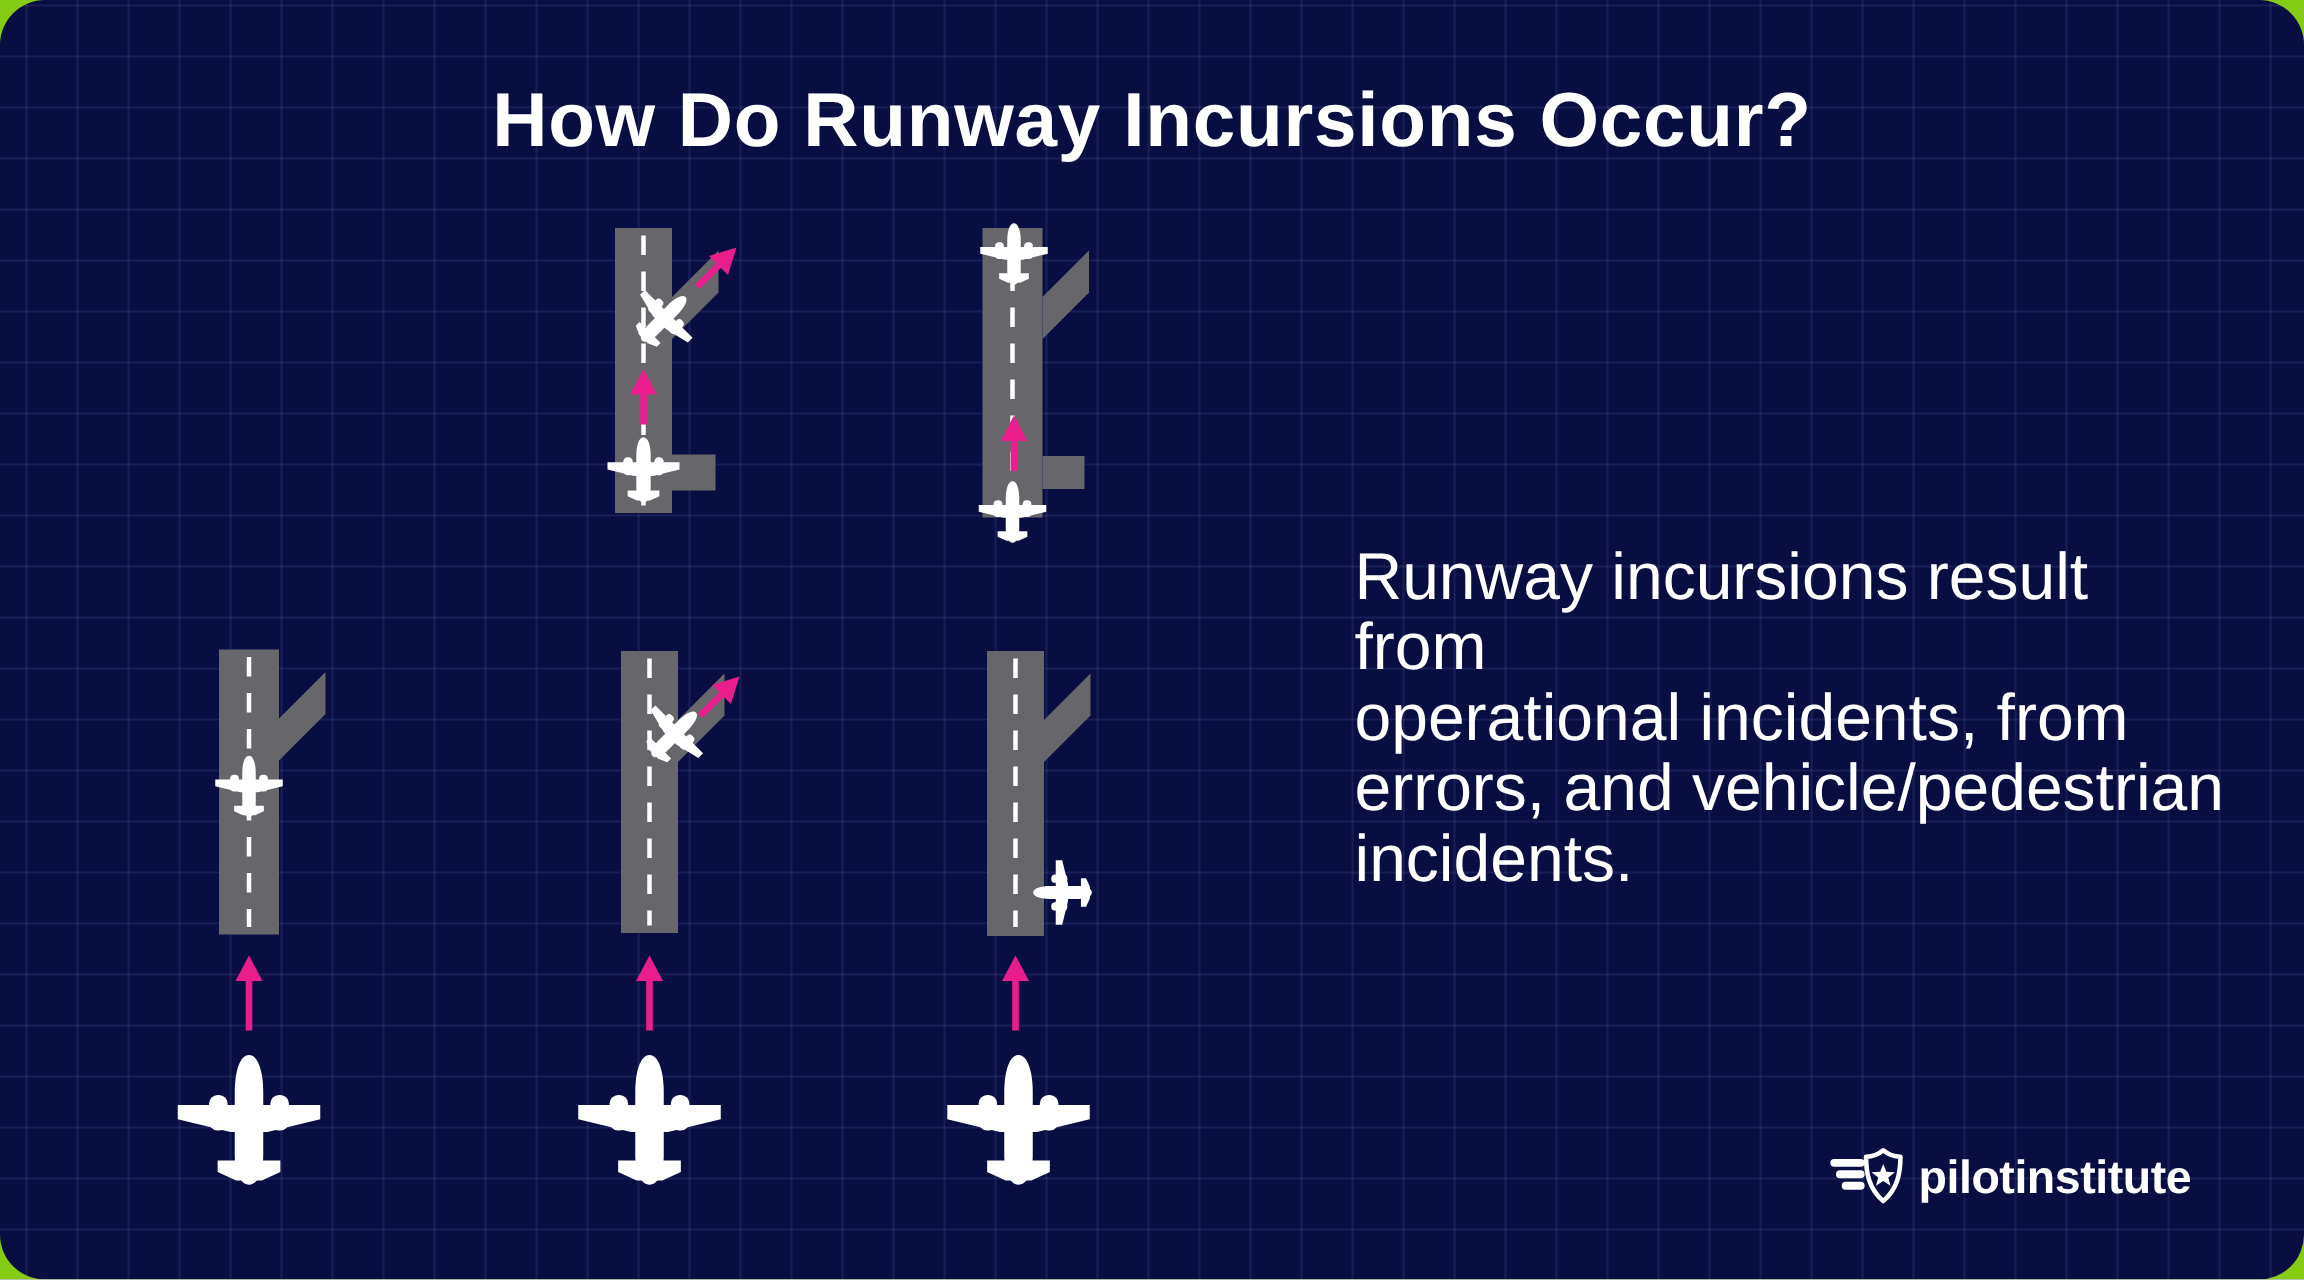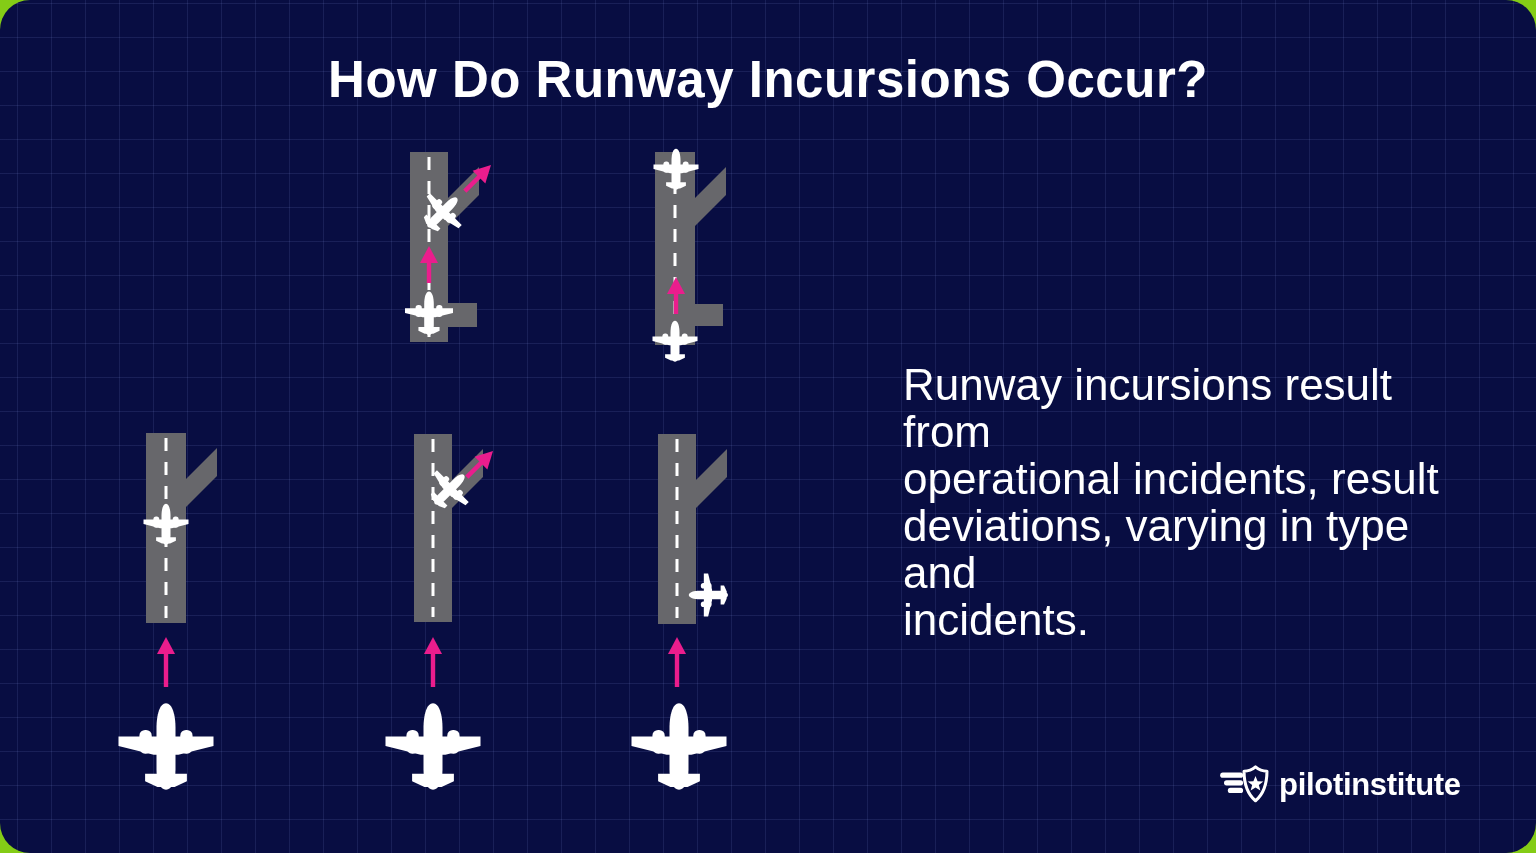--- a/index.html
+++ b/index.html
@@ -109,22 +109,22 @@
         <path class="rw" d="M696,480 L727,449 L727,477 L696,508 Z"></path>
         <line class="cl" x1="677" y1="439" x2="677" y2="618"></line>
         <use href="#plane" class="pl" transform="translate(709,595) rotate(-90) scale(0.43)"></use>
         <use href="#arrow-long" class="ar" transform="translate(677,637)"></use>
         <use href="#plane" class="pl" transform="translate(679,748) scale(0.95)"></use>
       </g>
     </svg>
 
     <div class="desc">
       <div>Runway incursions result from</div>
-      <div>operational incidents, result</div>
-      <div>deviations, varying in type and</div>
+      <div>operational incidents, from</div>
+      <div>errors, and vehicle/pedestrian</div>
       <div>incidents.</div>
     </div>
 
     <div class="logo">
       <svg width="50" height="42" viewBox="0 0 52 44" aria-label="winged-shield-star-icon">
         <g fill="#ffffff">
           <rect x="0" y="9" width="24" height="5.5" rx="2.75"></rect>
           <rect x="4" y="17" width="20" height="5.5" rx="2.75"></rect>
           <rect x="8" y="25" width="16" height="5.5" rx="2.75"></rect>
         </g>

